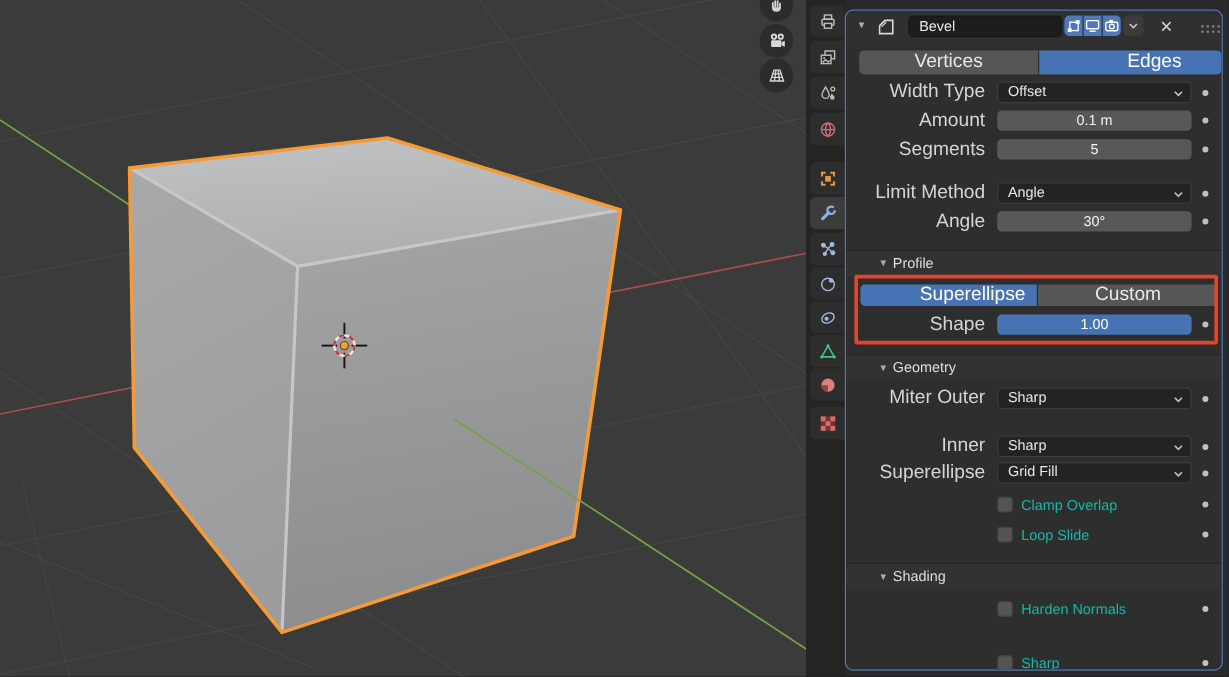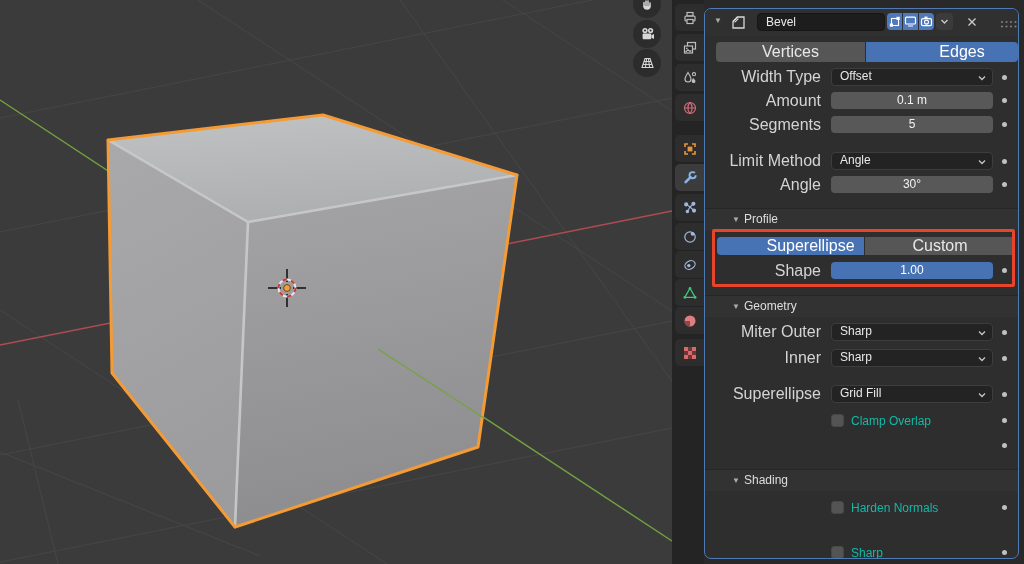--- a/index.html
+++ b/index.html
@@ -389,21 +389,21 @@
         <span class="plabel">Miter Outer</span>
         <div class="ctrl dropdown" style="height:18px">
           <span>Sharp</span>
           <svg width="10" height="10" viewBox="0 0 10 10">
               <path d="M2,3.5 L5,6.5 L8,3.5" stroke="#c5c5c5" stroke-width="1.3" fill="none"></path>
             </svg>
         </div>
         <span class="dot" style="top:6.5px"></span>
       </div>
 
-      <div class="prow" style="top:340px">
+      <div class="prow" style="top:354px">
         <span class="plabel">Inner</span>
         <div class="ctrl dropdown" style="height:18px">
           <span>Sharp</span>
           <svg width="10" height="10" viewBox="0 0 10 10">
               <path d="M2,3.5 L5,6.5 L8,3.5" stroke="#c5c5c5" stroke-width="1.3" fill="none"></path>
             </svg>
         </div>
         <span class="dot" style="top:6.5px"></span>
       </div>
 
@@ -420,20 +420,24 @@
 
       <div class="prow" style="top:403px">
         <div class="ctrl" style="background:none">
           <span class="checkbox"></span>
           <span class="cblabel">Clamp Overlap</span>
         </div>
         <span class="dot"></span>
       </div>
 
       <div class="prow" style="top:428px">
+        <div class="ctrl" style="background:none">
+          <span class="checkbox"></span>
+          <span class="cblabel">Loop Slide</span>
+        </div>
         <span class="dot"></span>
       </div>
 
       <div class="sechead" style="top:460px">
         <span class="tri">▼</span>
         <span class="sectitle">Shading</span>
       </div>
 
       <div class="prow" style="top:490px">
         <div class="ctrl" style="background:none">

